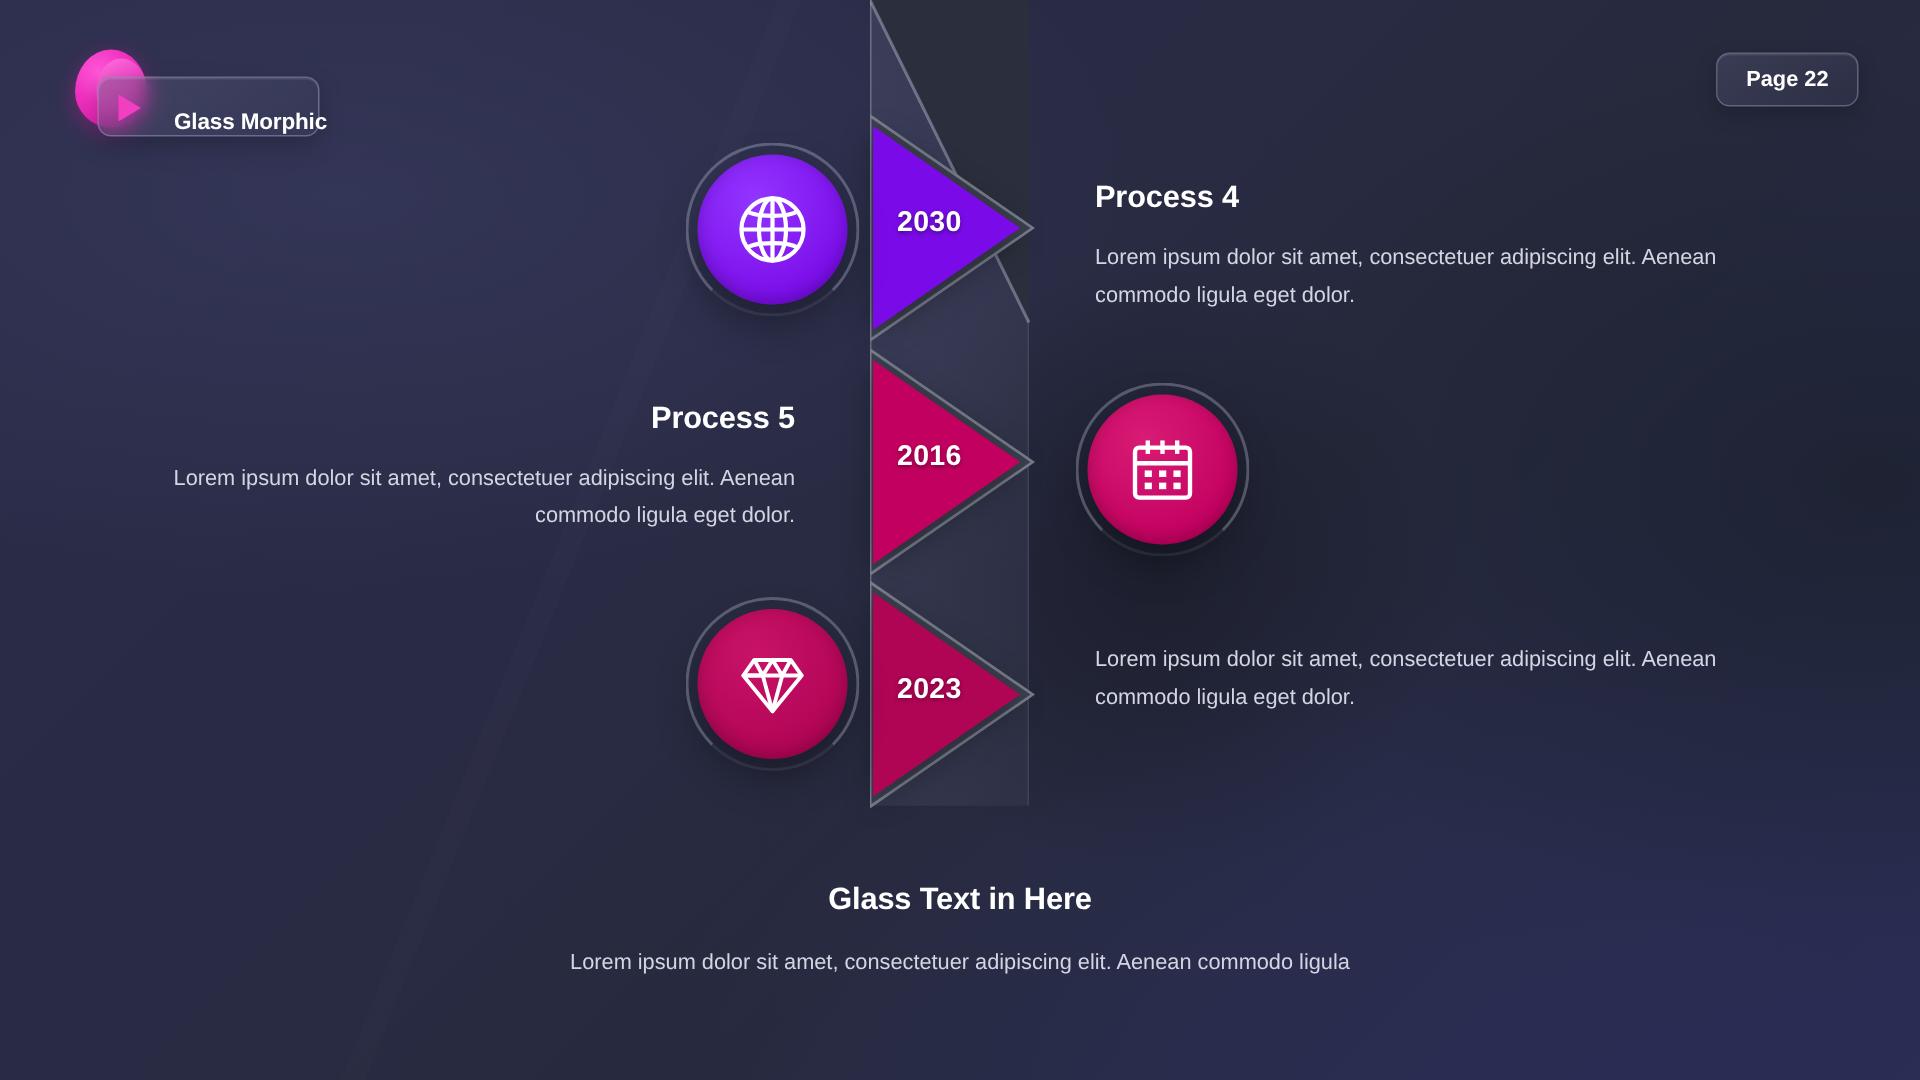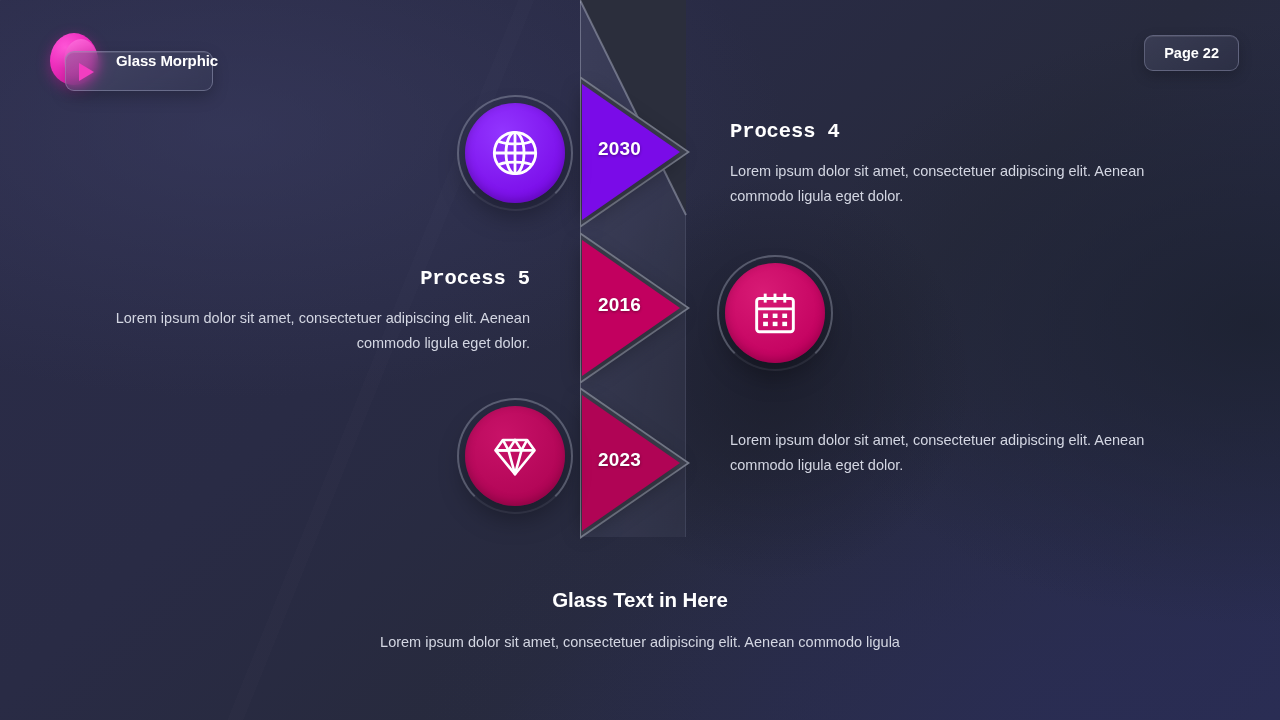--- a/index.html
+++ b/index.html
@@ -66,21 +66,21 @@
   }
   .logo-pill {
     position: absolute;
     left: 15px; top: 18px;
     width: 148px; height: 40px;
     border-radius: 9px;
     background: linear-gradient(145deg, rgba(90,93,124,0.42) 0%, rgba(58,61,88,0.38) 100%);
     border: 1px solid rgba(168,172,200,0.42);
     backdrop-filter: blur(6px);
     display: flex;
-    align-items: flex-start;
+    align-items: flex-end;
     box-shadow: inset 0 1px 0 rgba(255,255,255,0.10), 0 6px 16px rgba(0,0,0,0.22);
   }
   .logo-play {
     position: absolute;
     left: 13px; top: 11px;
     width: 0; height: 0;
     border-left: 15px solid #f23ec0;
     border-top: 9px solid transparent;
     border-bottom: 9px solid transparent;
   }
@@ -208,21 +208,20 @@
   .icon-circle svg { position: relative; z-index: 2; }
 
   
   .proc { position: absolute; }
   .proc h3 {
     font-size: 20.5px;
     font-weight: bold;
     color: #ffffff;
     letter-spacing: -0.1px;
     margin-bottom: 16px;
-    font-family: Liberation Mono, monospace;
   }
   .proc p {
     font-size: 14.5px;
     line-height: 25px;
     color: #d3d6e2;
     font-weight: normal;
   }
   .proc.right-align { text-align: right; }
 
   

